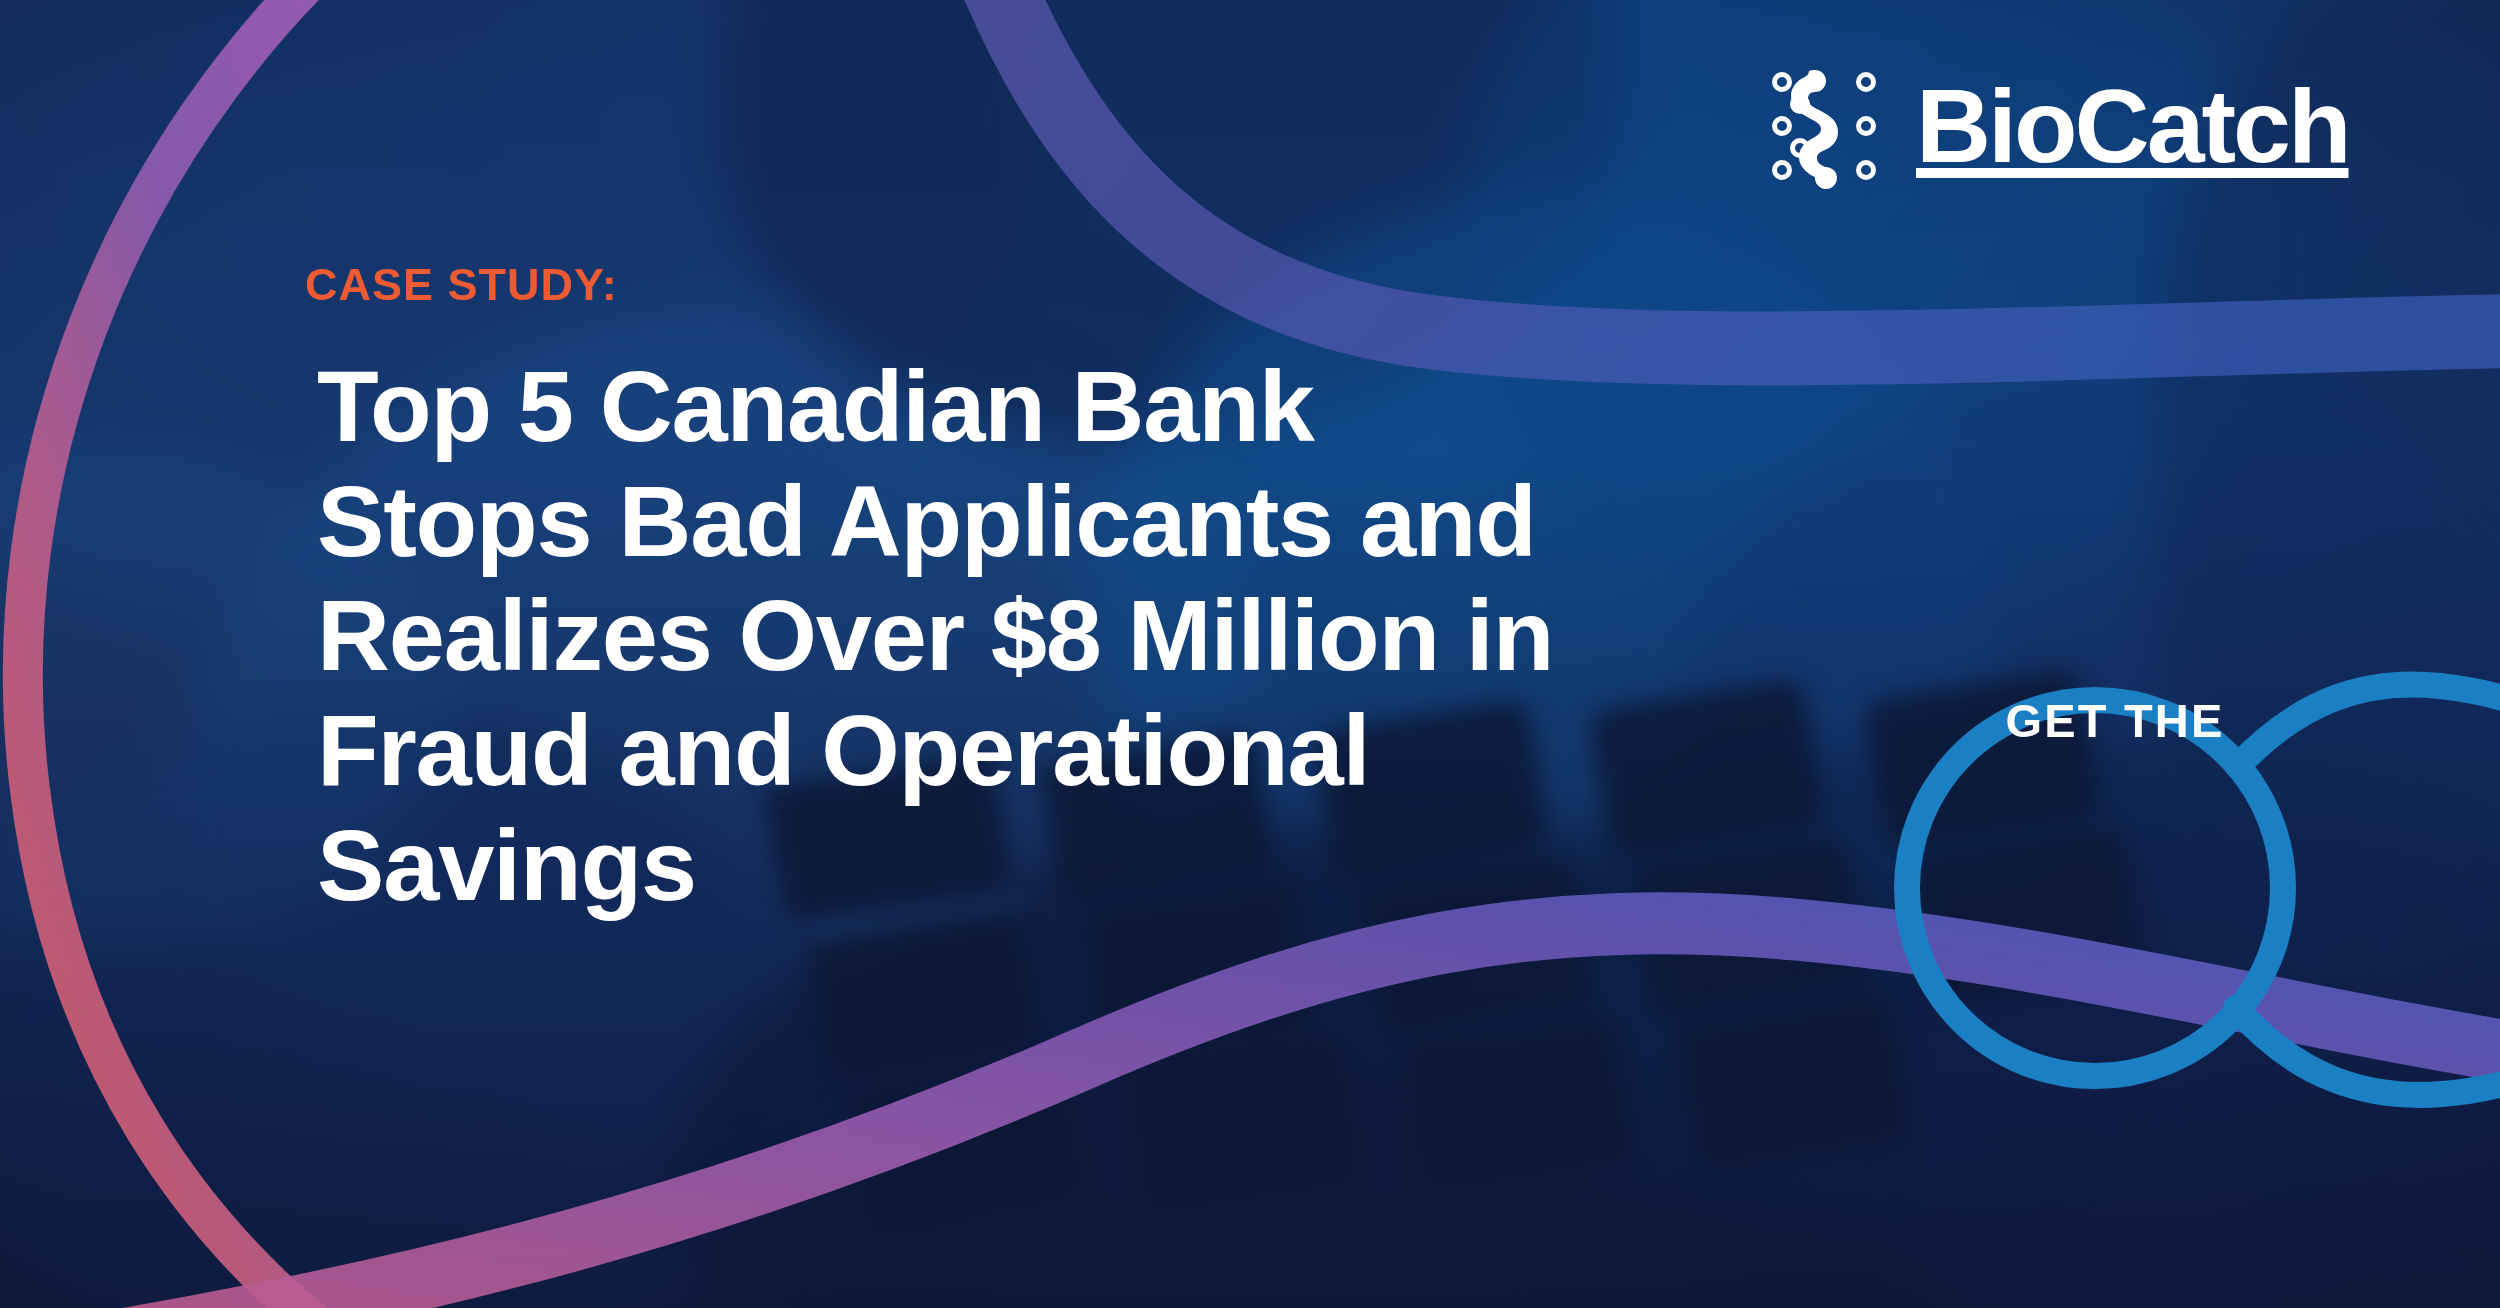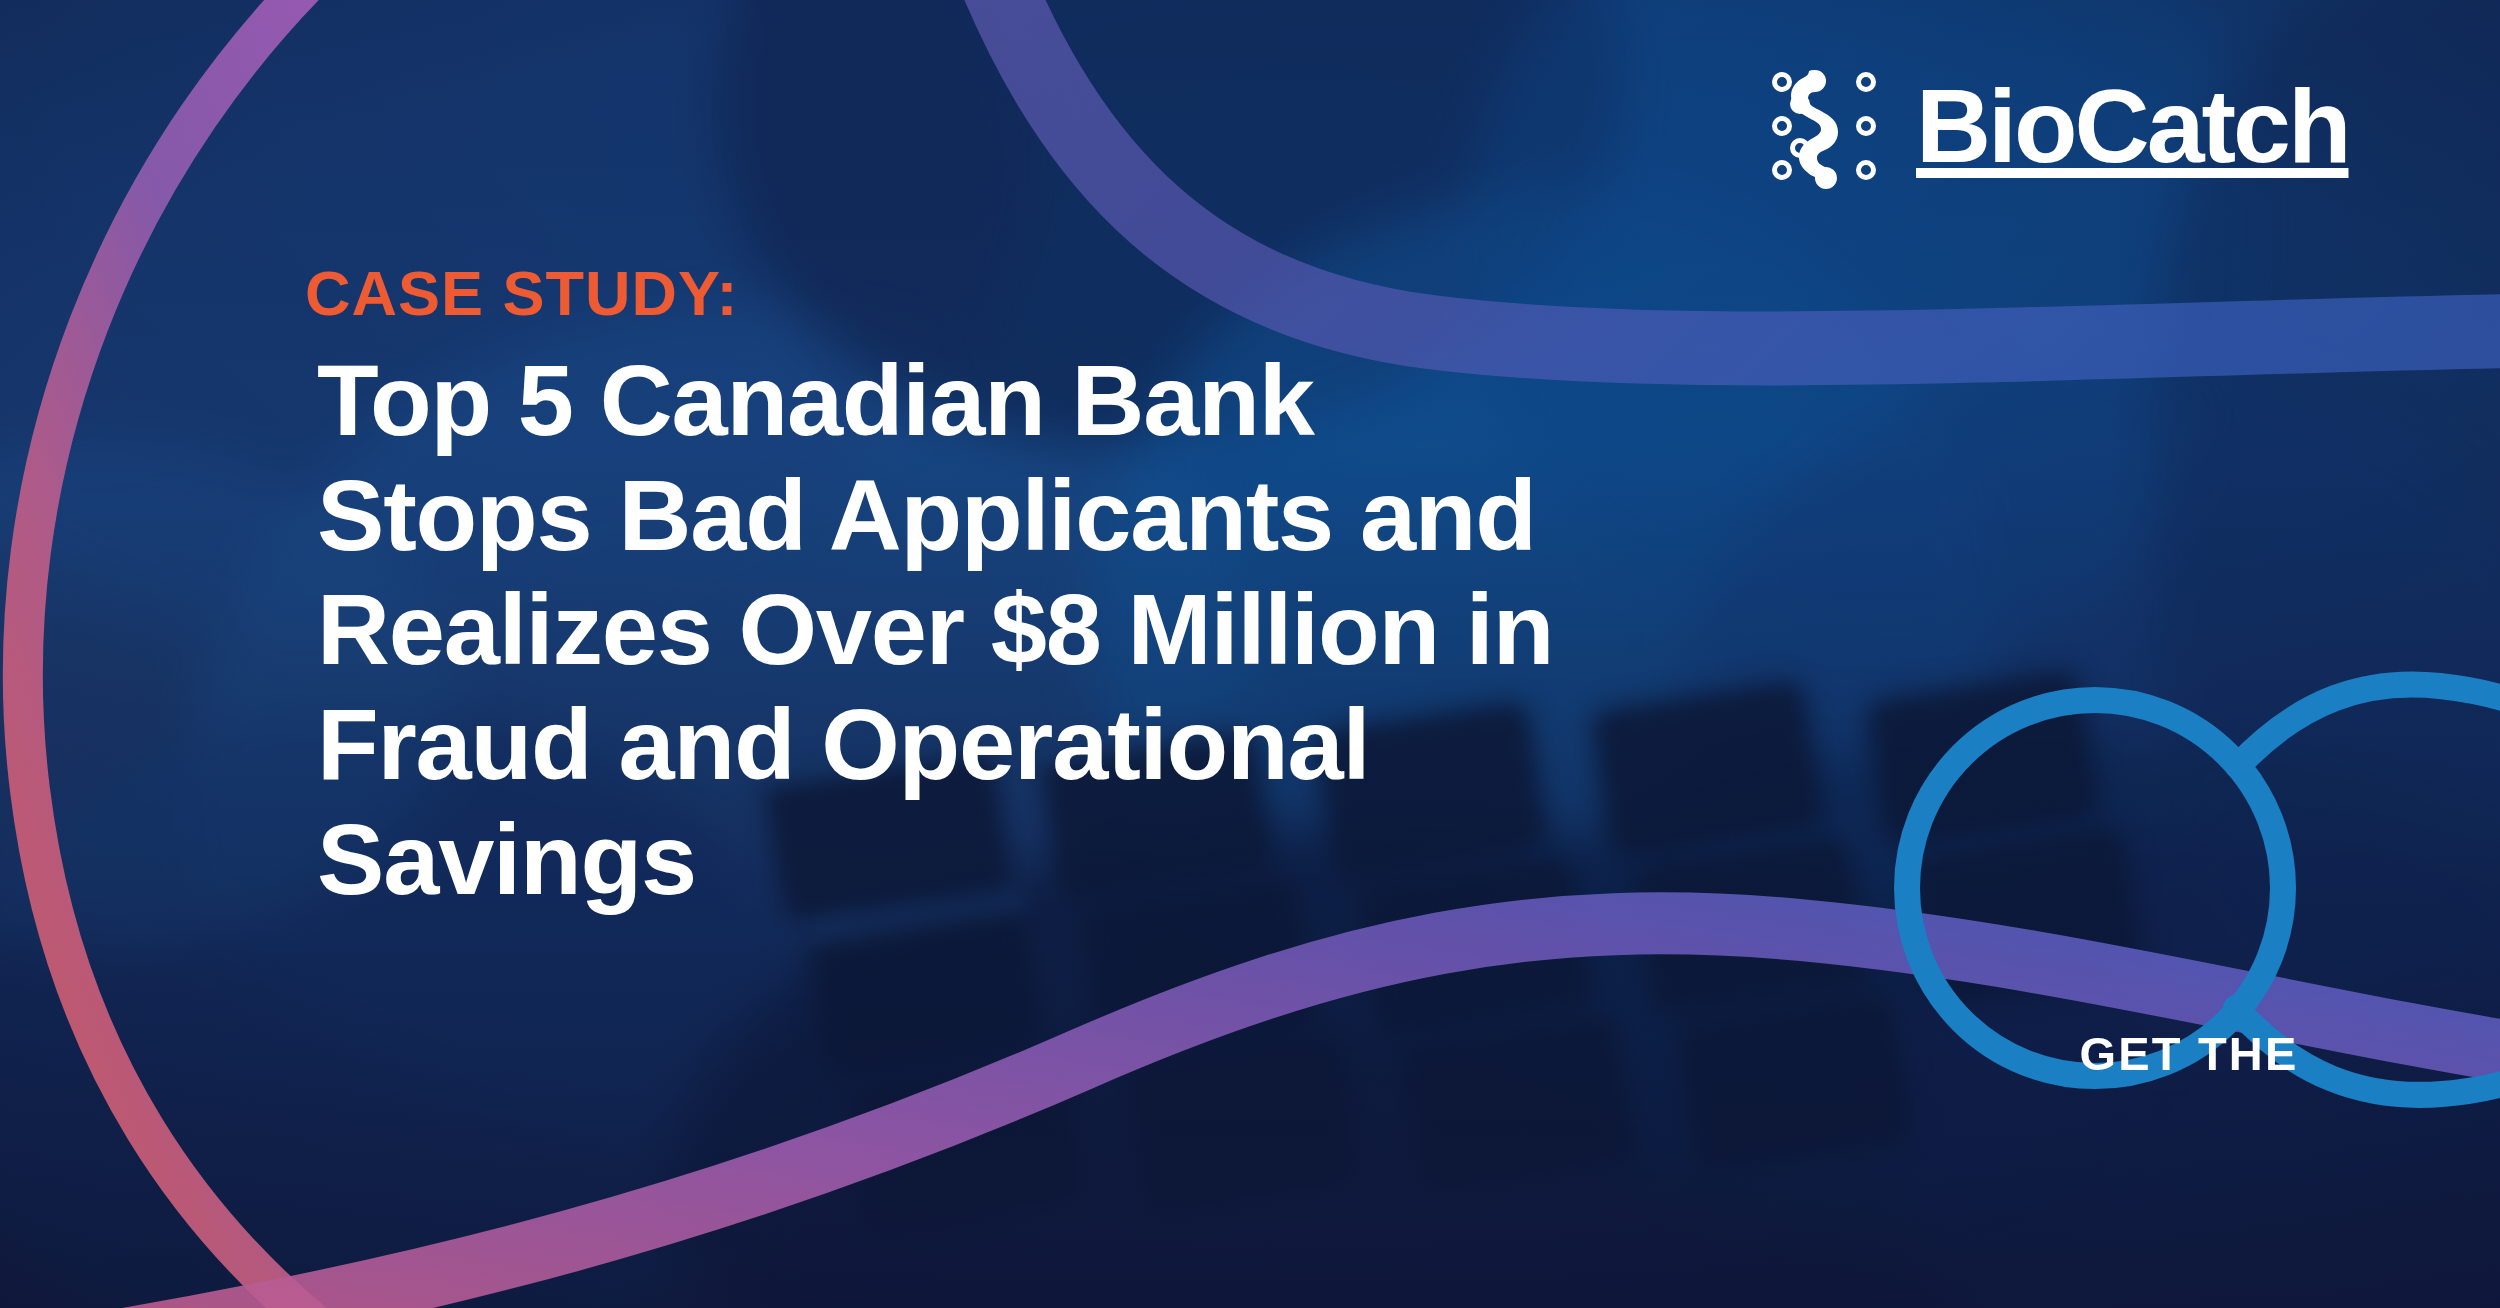--- a/index.html
+++ b/index.html
@@ -71,44 +71,44 @@
     font-weight:700;
     letter-spacing:-3px;
     white-space:nowrap;
     font-family:"Liberation Sans", sans-serif;
     text-decoration:underline;
   }
 
   
   .copy{position:absolute; left:305px; top:262px; width:1640px;}
   .eyebrow{
-    font-size:63px;
+    font-size:45px;
     font-weight:700;
     letter-spacing:1px;
     line-height:1;
-    margin:0 0 18px 0;
+    margin:0 0 42px 0;
     white-space:nowrap;
   }
   .headline{
     margin:12px;
     color:#ffffff;
     font-size:101px;
     font-weight:700;
     line-height:1.135;
     letter-spacing:-1.2px;
   }
   .headline .hl{display:block; white-space:nowrap;}
 
   
   .cta{
     position:absolute;
-    left:1916px; top:688px;
+    left:1842px; top:688px;
     width:378px; height:400px;
     display:flex; flex-direction:column;
-    align-items:center; justify-content:flex-end;
+    align-items:center; justify-content:space-between;
     text-align:center;
     cursor:pointer;
   }
   .cta-line{
     color:#ffffff;
     font-size:47px;
     font-weight:700;
     letter-spacing:2.2px;
     line-height:1.42;
     white-space:nowrap;

